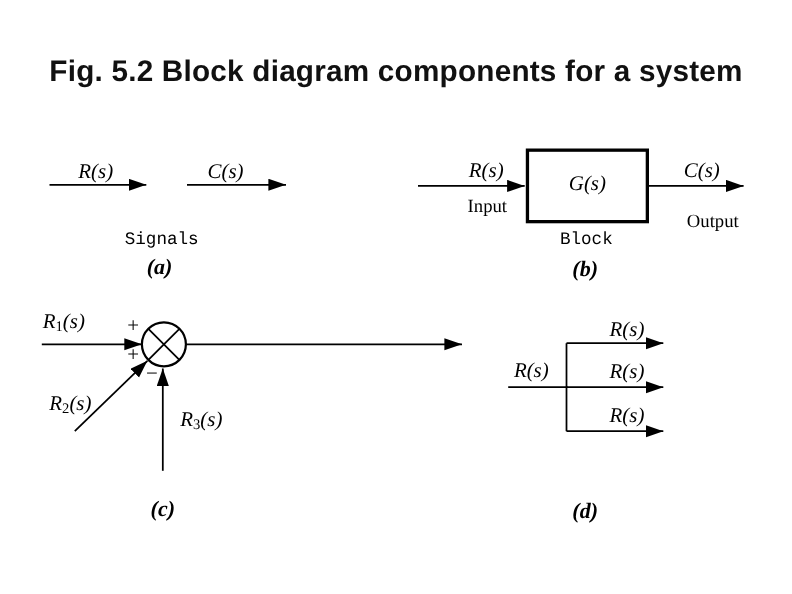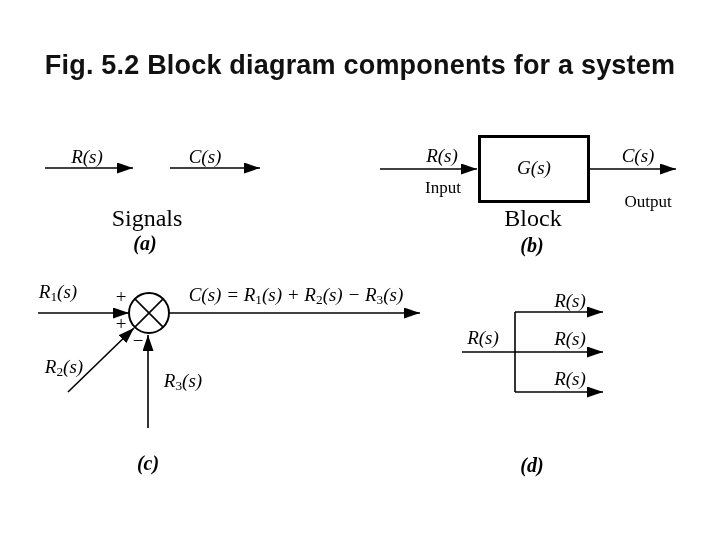--- a/index.html
+++ b/index.html
@@ -23,21 +23,21 @@
   #diagram-svg{position:absolute;left:0;top:0;}
   .lbl{
     position:absolute;
     transform:translate(-50%,-50%);
     white-space:nowrap;
     color:#000;
     line-height:1;
   }
   .math{font-style:italic;font-size:19px;}
   .plain{font-size:17px;}
-  .caption{font-size:24px;}
+  .caption{font-size:16px;font-family:Liberation Mono, monospace;}
   .tag{font-size:20px;font-weight:bold;font-style:italic;}
   .sign{font-size:19px;font-style:normal;}
   .sub{font-size:70%;font-style:normal;vertical-align:-22%;}
 </style>
 </head>
 <body>
 
 <div id="slide">
 
   <div id="title">Fig. 5.2 Block diagram components for a system</div>
@@ -83,21 +83,20 @@
   <div class="lbl plain" style="left:648px;top:201px">Output</div>
   <div class="lbl caption" style="left:533px;top:218px">Block</div>
   <div class="lbl tag" style="left:532px;top:245px">(b)</div>
 
   <div class="lbl math" style="left:58px;top:293px"><span>R</span><span class="sub">1</span><span>(s)</span></div>
   <div class="lbl math" style="left:64px;top:368px"><span>R</span><span class="sub">2</span><span>(s)</span></div>
   <div class="lbl math" style="left:183px;top:382px"><span>R</span><span class="sub">3</span><span>(s)</span></div>
   <div class="lbl sign" style="left:121px;top:296px">+</div>
   <div class="lbl sign" style="left:121px;top:323px">+</div>
   <div class="lbl sign" style="left:138px;top:340px">−</div>
-  <div class="lbl math" style="left:296px;top:296px"><span>C(s) = R</span><span class="sub">1</span><span>(s) + R</span><span class="sub">2</span><span>(s) − R</span><span class="sub">3</span><span>(s)</span></div>
   <div class="lbl tag" style="left:148px;top:463px">(c)</div>
 
   <div class="lbl math" style="left:483px;top:337px">R(s)</div>
   <div class="lbl math" style="left:570px;top:300px">R(s)</div>
   <div class="lbl math" style="left:570px;top:338px">R(s)</div>
   <div class="lbl math" style="left:570px;top:378px">R(s)</div>
   <div class="lbl tag" style="left:532px;top:465px">(d)</div>
 
 </div>
 

